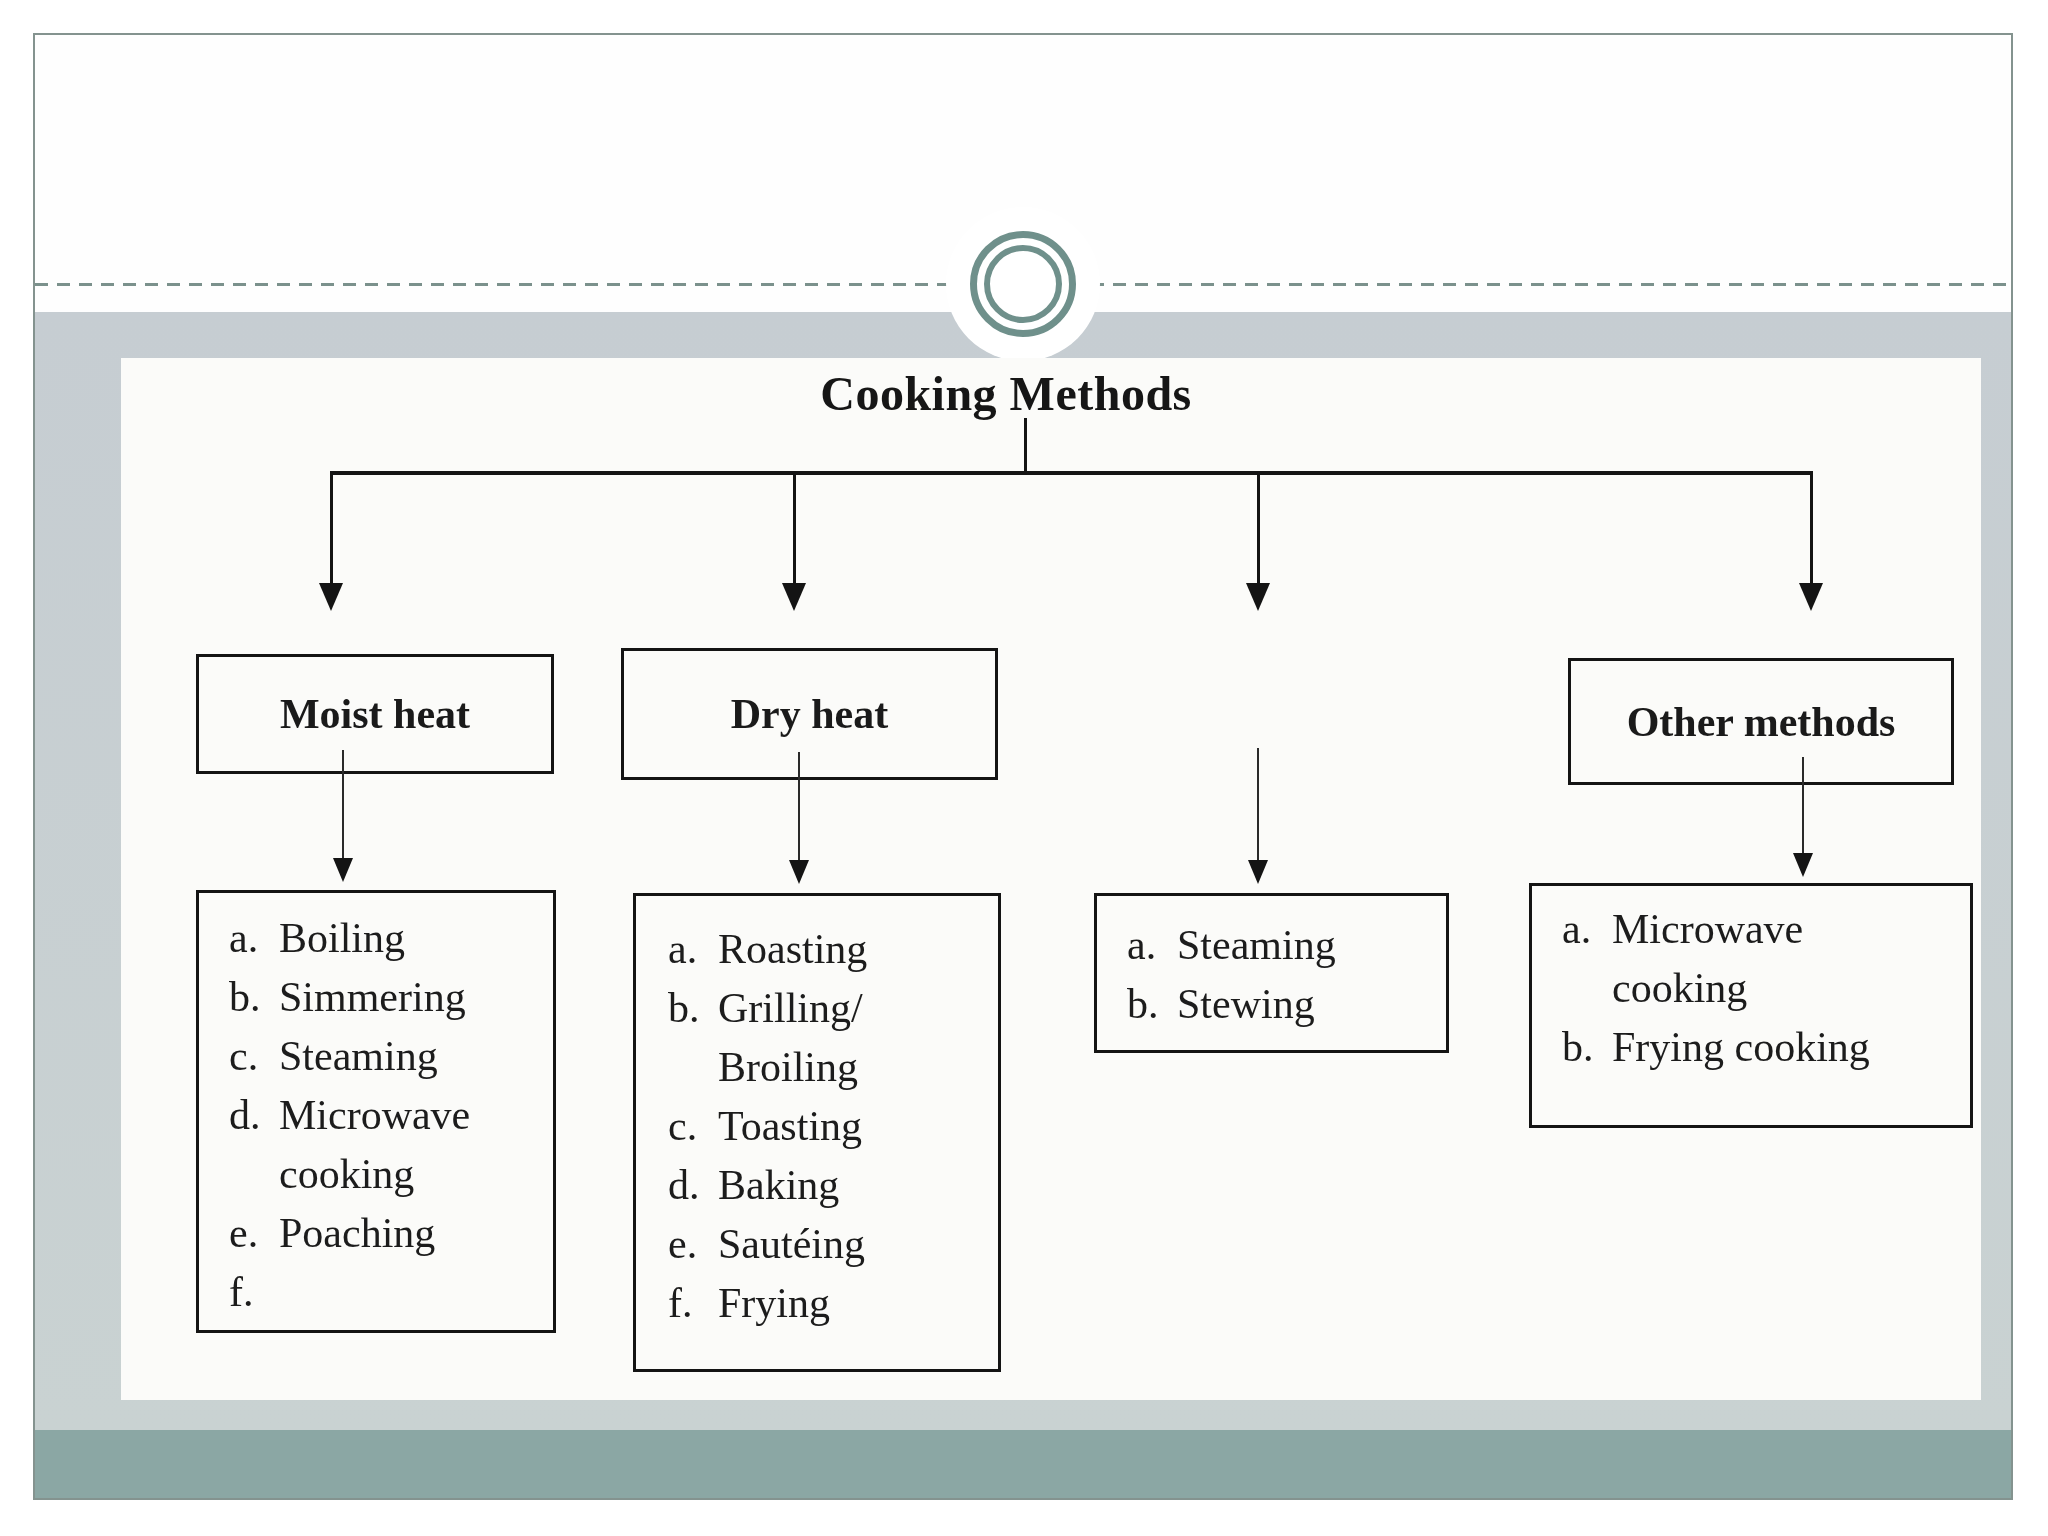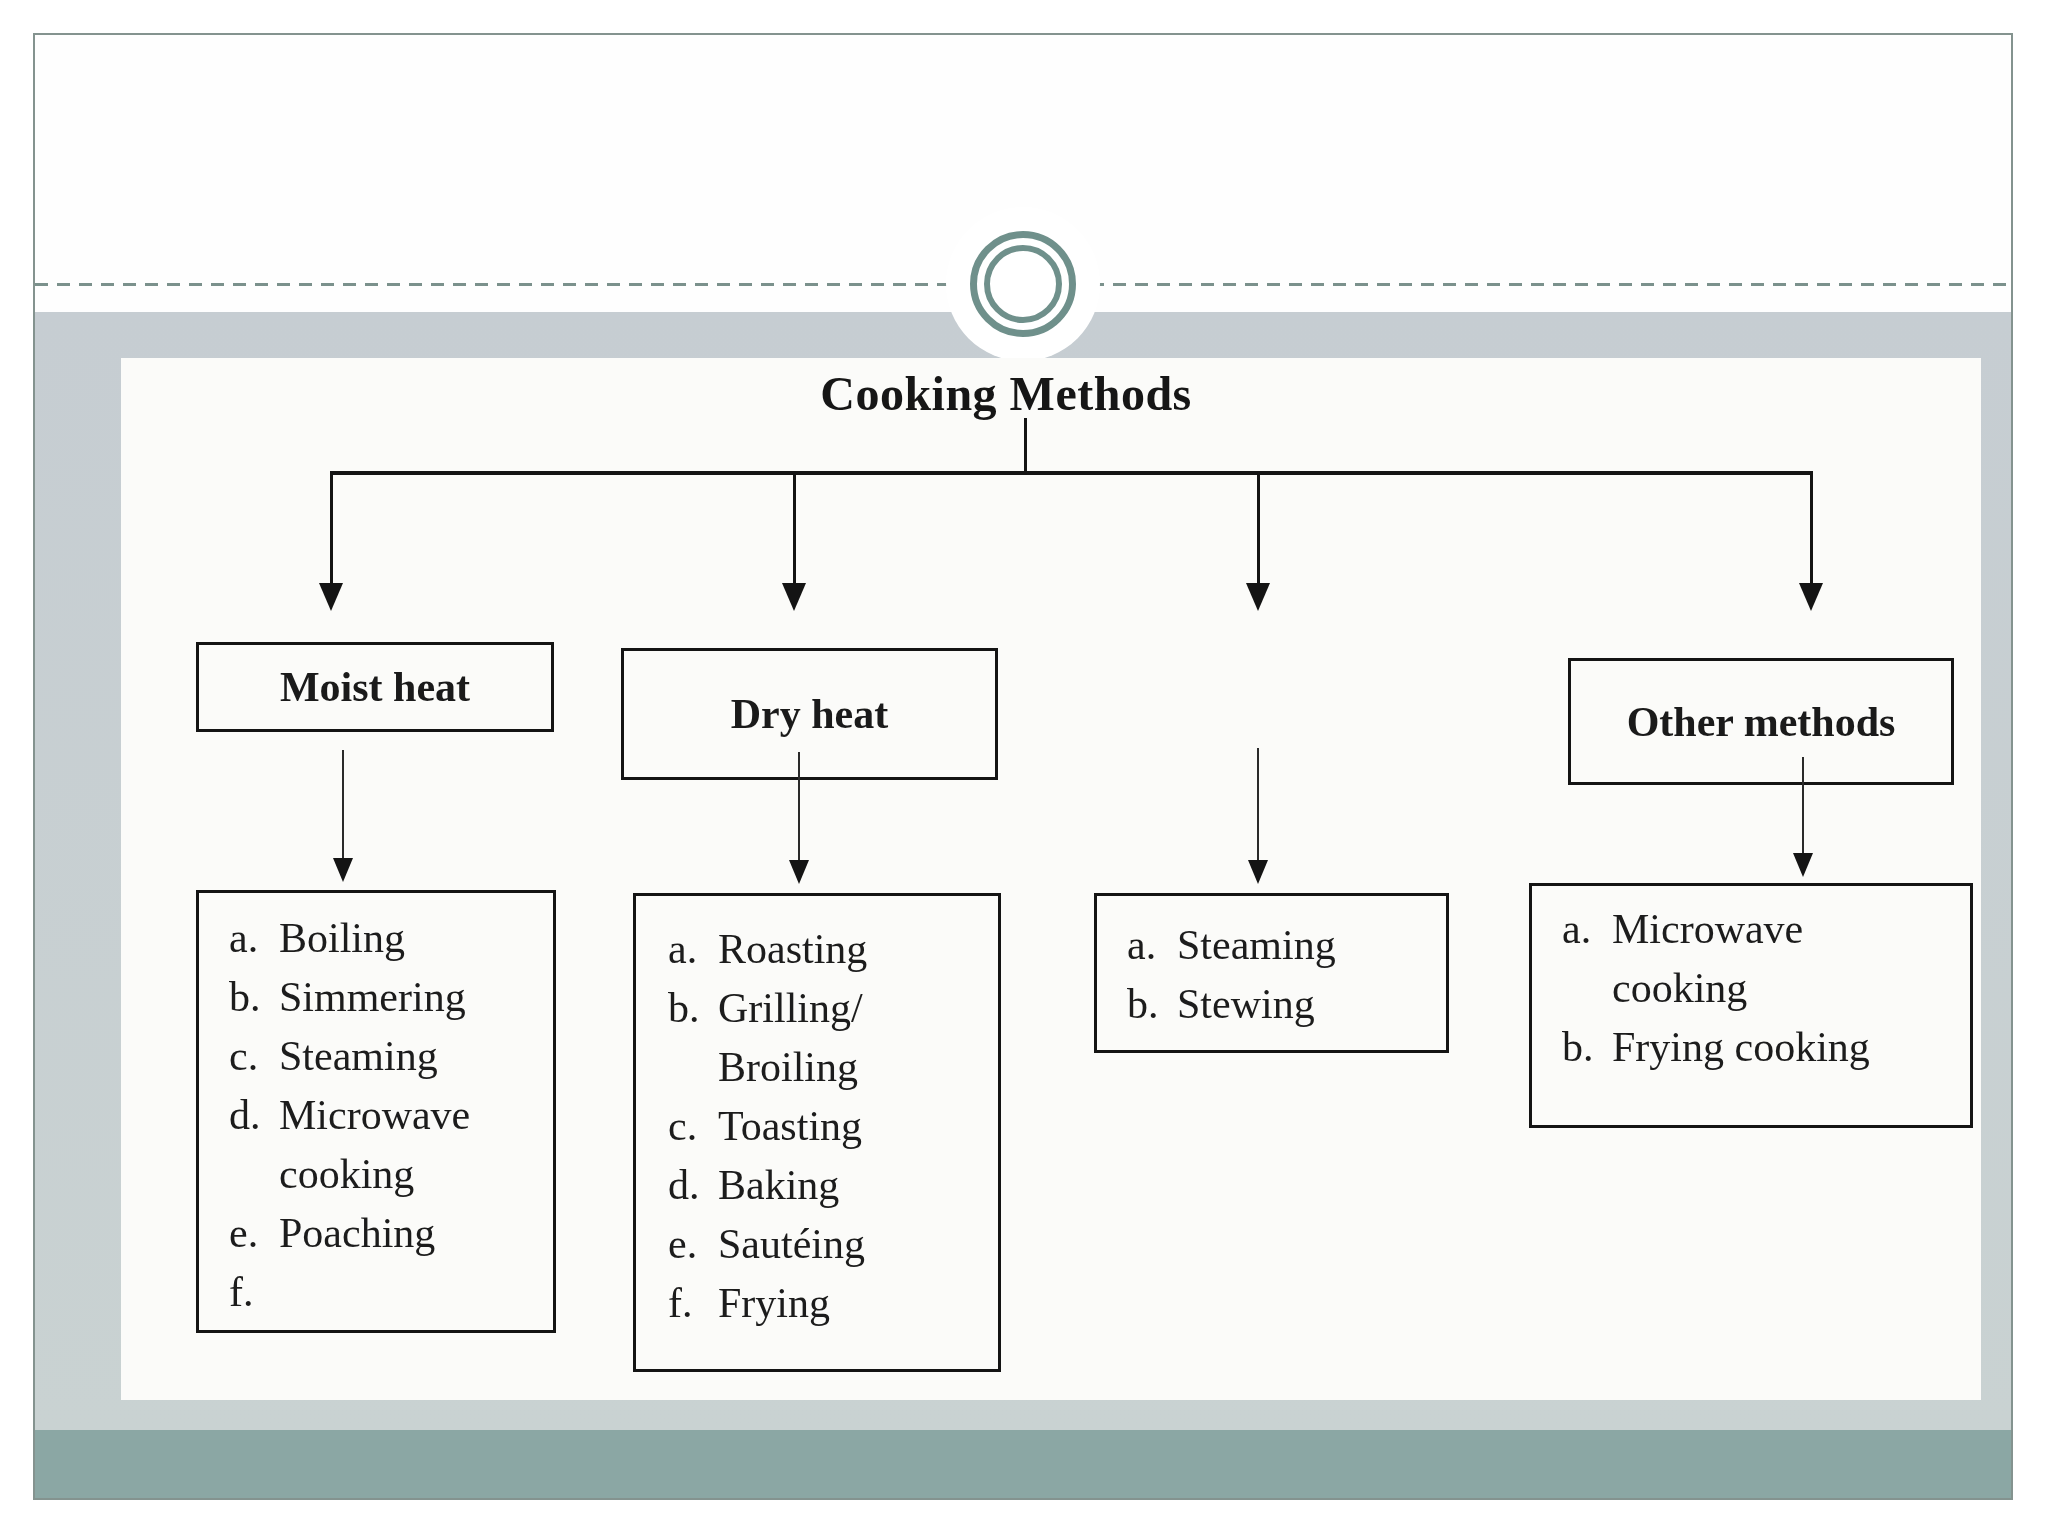--- a/index.html
+++ b/index.html
@@ -45,21 +45,21 @@
 
   
   .stub   { left:903px; top:60px;  height:53px; }
   .hline  { left:210px; top:113px; width:1480px; }
   .a1l { left:209px;  top:113px; height:112px; } .a1h { left:198px;  top:225px; }
   .a2l { left:672px;  top:113px; height:112px; } .a2h { left:661px;  top:225px; }
   .a3l { left:1136px; top:113px; height:112px; } .a3h { left:1125px; top:225px; }
   .a4l { left:1689px; top:113px; height:112px; } .a4h { left:1678px; top:225px; }
 
   
-  .g0 { left:75px;   top:284px; width:358px; height:90px; }
+  .g0 { left:75px;   top:296px; width:358px; height:120px; }
   .g1 { left:500px;  top:290px; width:377px; height:132px; }
   .g2 { left:927px;  top:294px; width:443px; height:96px;  }
   .g3 { left:1447px; top:300px; width:386px; height:127px;  }
 
   
   .c0l { left:221px;  top:392px; height:108px; } .c0h { left:212px;  top:500px; }
   .c1l { left:677px;  top:394px; height:108px; } .c1h { left:668px;  top:502px; }
   .c2l { left:1136px; top:390px; height:112px; } .c2h { left:1127px; top:502px; }
   .c3l { left:1681px; top:399px; height:96px;  } .c3h { left:1672px; top:495px; }
 

